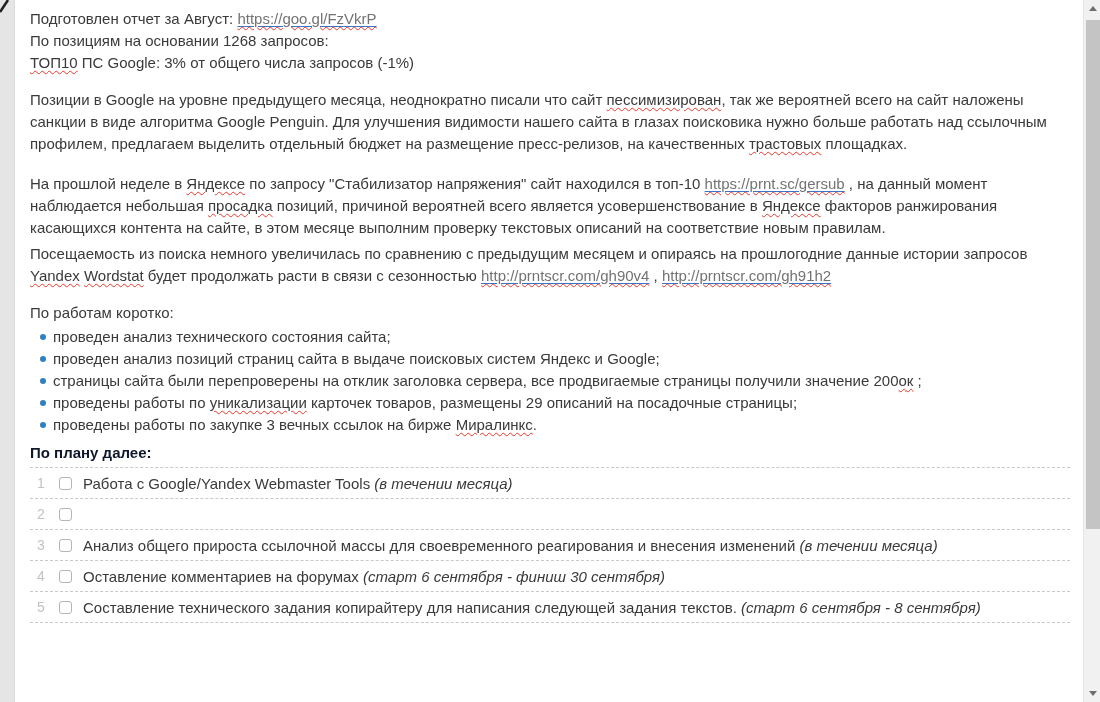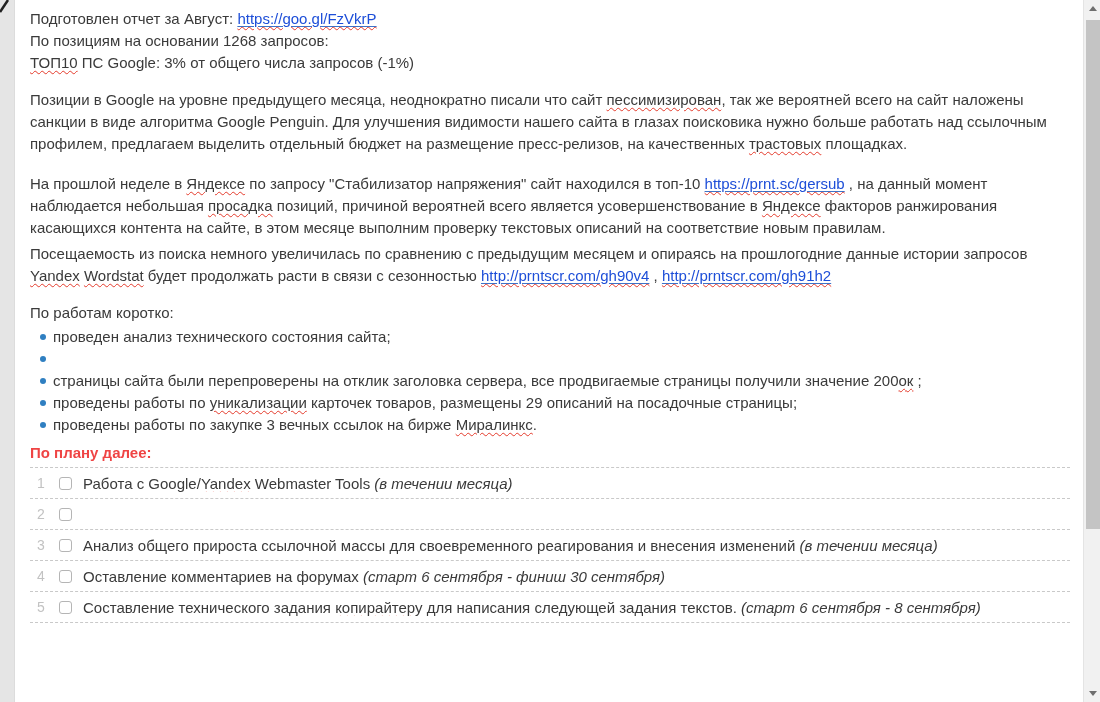--- a/index.html
+++ b/index.html
@@ -15,34 +15,34 @@
 
   .content { position:absolute; left:30px; top:0; width:1040px; }
 
   .para { margin:0; line-height:22px; }
   .intro { margin-top:8px; }
   .mt15 { margin-top:15px; }
   .mt18 { margin-top:18px; }
   .mt16 { margin-top:4px; }
   .line { display:block; }
 
-  a.link { color:#1d4ed8; text-decoration:underline; text-decoration-color:#3e72c7; cursor:pointer; }
+  a.link { color:#737373; text-decoration:underline; text-decoration-color:#3e72c7; cursor:pointer; }
   .sq {
     text-decoration:underline; text-decoration-style:wavy;
     text-decoration-color:#e43b2c; text-decoration-thickness:1px;
     text-underline-offset:2px;
   }
   .sq a.link { text-decoration:underline; text-decoration-color:#3e72c7; }
   .i { font-style:italic; }
 
   ul.bullets { list-style:none; margin:2px 0 0 0; padding:0 0 0 10px; }
   ul.bullets li { line-height:22px; }
   .dot { display:inline-block; width:6px; height:6px; border-radius:50%; background:#2f7fc1; margin-right:7px; vertical-align:2px; }
 
-  .plan-heading { margin:6px 0 0 0; line-height:22px; font-weight:bold; color:#ef4444; }
+  .plan-heading { margin:6px 0 0 0; line-height:22px; font-weight:bold; color:#0f172a; }
 
   .plan { margin-top:3px; }
   .plan-row { display:flex; align-items:center; height:31px; border-top:1px dashed #c9c9c9; }
   .plan-num { flex:none; width:14px; margin-left:7px; color:#c2c2c2; font-size:14px; }
   .checkbox { flex:none; width:13px; height:13px; border:1px solid #b5b5b5; border-radius:3px; background:#fff; margin-left:8px; cursor:pointer; }
   .plan-text { margin-left:11px; white-space:nowrap; overflow:hidden;text-align:center; }
 
   .scrollbar { position:absolute; right:0; top:0; width:17px; height:702px; background:#f1f1f1; border-left:1px solid #e4e4e4; }
   .sb-btn { position:absolute; left:0; width:17px; height:17px; display:flex; align-items:center; justify-content:center; background:#f1f1f1; cursor:pointer; }
   .sb-up { top:0; }
@@ -71,21 +71,21 @@
   <p class="para mt15"><span>Позиции в Google на уровне предыдущего месяца, неоднократно писали что сайт </span><span class="sq">пессимизирован</span><span>, так же вероятней всего на сайт наложены санкции в виде алгоритма Google Penguin. Для улучшения видимости нашего сайта в глазах поисковика нужно больше работать над ссылочным профилем, предлагаем выделить отдельный бюджет на размещение пресс-релизов, на качественных </span><span class="sq">трастовых</span><span> площадках.</span></p>
 
   <p class="para mt18"><span>На прошлой неделе в </span><span class="sq">Яндексе</span><span> по запросу "Стабилизатор напряжения" сайт находился в топ-10 </span><span class="sq"><a class="link" href="#">https://prnt.sc/gersub</a></span><span> , на данный момент наблюдается небольшая </span><span class="sq">просадка</span><span> позиций, причиной вероятней всего является усовершенствование в </span><span class="sq">Яндексе</span><span> факторов ранжирования касающихся контента на сайте, в этом месяце выполним проверку текстовых описаний на соответствие новым правилам.</span></p>
 
   <p class="para mt16"><span>Посещаемость из поиска немного увеличилась по сравнению с предыдущим месяцем и опираясь на прошлогодние данные истории запросов </span><span class="sq">Yandex</span><span> </span><span class="sq">Wordstat</span><span> будет продолжать расти в связи с сезонностью </span><span class="sq"><a class="link" href="#">http://prntscr.com/gh90v4</a></span><span>  , </span><span class="sq"><a class="link" href="#">http://prntscr.com/gh91h2</a></span></p>
 
   <p class="para mt15">По работам коротко:</p>
 
   <ul class="bullets">
     <li><span class="dot"></span><span><span>проведен анализ технического состояния сайта;</span></span></li>
-    <li><span class="dot"></span></li>
+    <li><span class="dot"></span><span><span>проведен анализ позиций страниц сайта в выдаче поисковых систем Яндекс и Google;</span></span></li>
     <li><span class="dot"></span><span><span>страницы сайта были перепроверены на отклик заголовка сервера, все продвигаемые страницы получили значение 200</span><span class="sq">ок</span><span> ;</span></span></li>
     <li><span class="dot"></span><span><span>проведены работы по </span><span class="sq">уникализации</span><span> карточек товаров, размещены 29 описаний на посадочные страницы;</span></span></li>
     <li><span class="dot"></span><span><span>проведены работы по закупке 3 вечных ссылок на бирже </span><span class="sq">Миралинкс</span><span>.</span></span></li>
   </ul>
 
   <p class="plan-heading">По плану далее:</p>
 
   <div class="plan">
     <div class="plan-row">
       <span class="plan-num">1</span>

